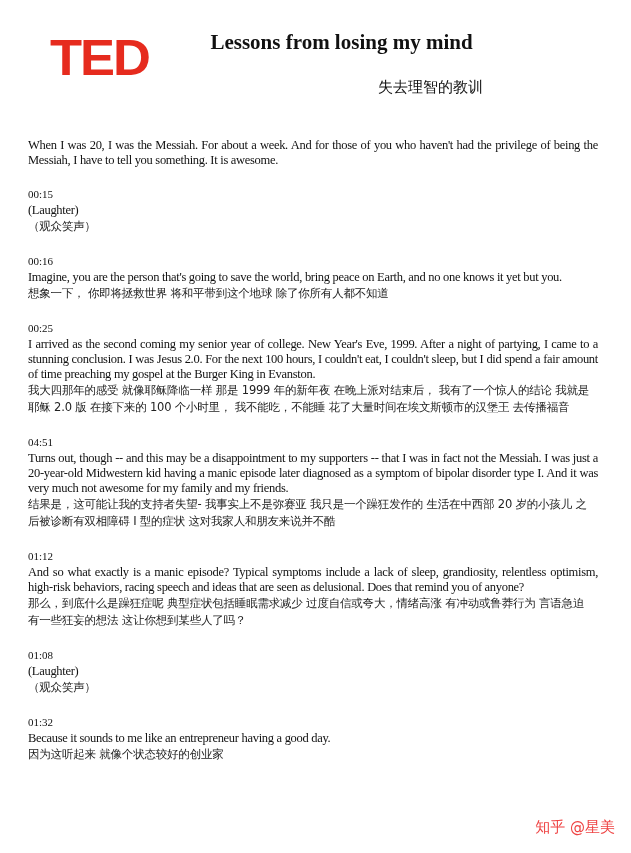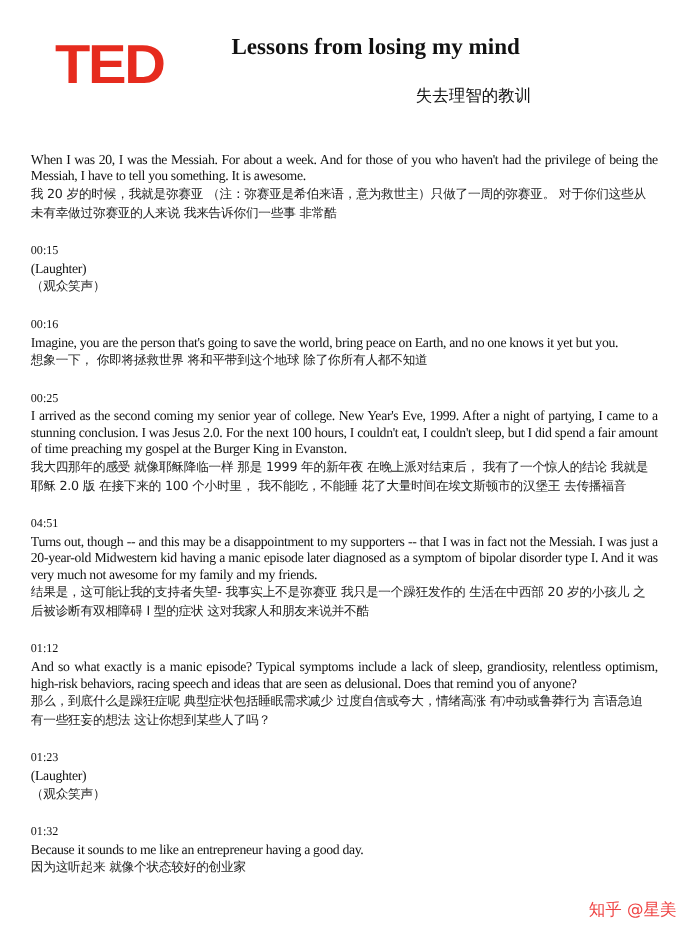--- a/index.html
+++ b/index.html
@@ -20,21 +20,20 @@
 
 <div class="logo">
   <span>TED</span>
 </div>
 <div class="title-en">Lessons from losing my mind</div>
 <div class="title-zh">失去理智的教训</div>
 
 <div class="content">
   <div class="seg">
     <div class="en">When I was 20, I was the Messiah. For about a week. And for those of you who haven't had the privilege of being the Messiah, I have to tell you something. It is awesome.</div>
-    <div class="zh">我 20 岁的时候，我就是弥赛亚 （注：弥赛亚是希伯来语，意为救世主）只做了一周的弥赛亚。 对于你们这些从未有幸做过弥赛亚的人来说 我来告诉你们一些事 非常酷</div>
   </div>
   <div class="seg">
     <div class="time">00:15</div>
     <div class="en">(Laughter)</div>
     <div class="zh">（观众笑声）</div>
   </div>
   <div class="seg">
     <div class="time">00:16</div>
     <div class="en">Imagine, you are the person that's going to save the world, bring peace on Earth, and no one knows it yet but you.</div>
     <div class="zh">想象一下， 你即将拯救世界 将和平带到这个地球 除了你所有人都不知道</div>
@@ -48,21 +47,21 @@
     <div class="time">04:51</div>
     <div class="en">Turns out, though -- and this may be a disappointment to my supporters -- that I was in fact not the Messiah. I was just a 20-year-old Midwestern kid having a manic episode later diagnosed as a symptom of bipolar disorder type I. And it was very much not awesome for my family and my friends.</div>
     <div class="zh">结果是，这可能让我的支持者失望- 我事实上不是弥赛亚 我只是一个躁狂发作的 生活在中西部 20 岁的小孩儿 之后被诊断有双相障碍 I 型的症状 这对我家人和朋友来说并不酷</div>
   </div>
   <div class="seg">
     <div class="time">01:12</div>
     <div class="en">And so what exactly is a manic episode? Typical symptoms include a lack of sleep, grandiosity, relentless optimism, high-risk behaviors, racing speech and ideas that are seen as delusional. Does that remind you of anyone?</div>
     <div class="zh">那么，到底什么是躁狂症呢 典型症状包括睡眠需求减少 过度自信或夸大，情绪高涨 有冲动或鲁莽行为 言语急迫 有一些狂妄的想法 这让你想到某些人了吗？</div>
   </div>
   <div class="seg">
-    <div class="time">01:23</div>
+    <div class="time">01:08</div>
     <div class="en">(Laughter)</div>
     <div class="zh">（观众笑声）</div>
   </div>
   <div class="seg">
     <div class="time">01:32</div>
     <div class="en">Because it sounds to me like an entrepreneur having a good day.</div>
     <div class="zh">因为这听起来 就像个状态较好的创业家</div>
   </div>
 </div>
 

